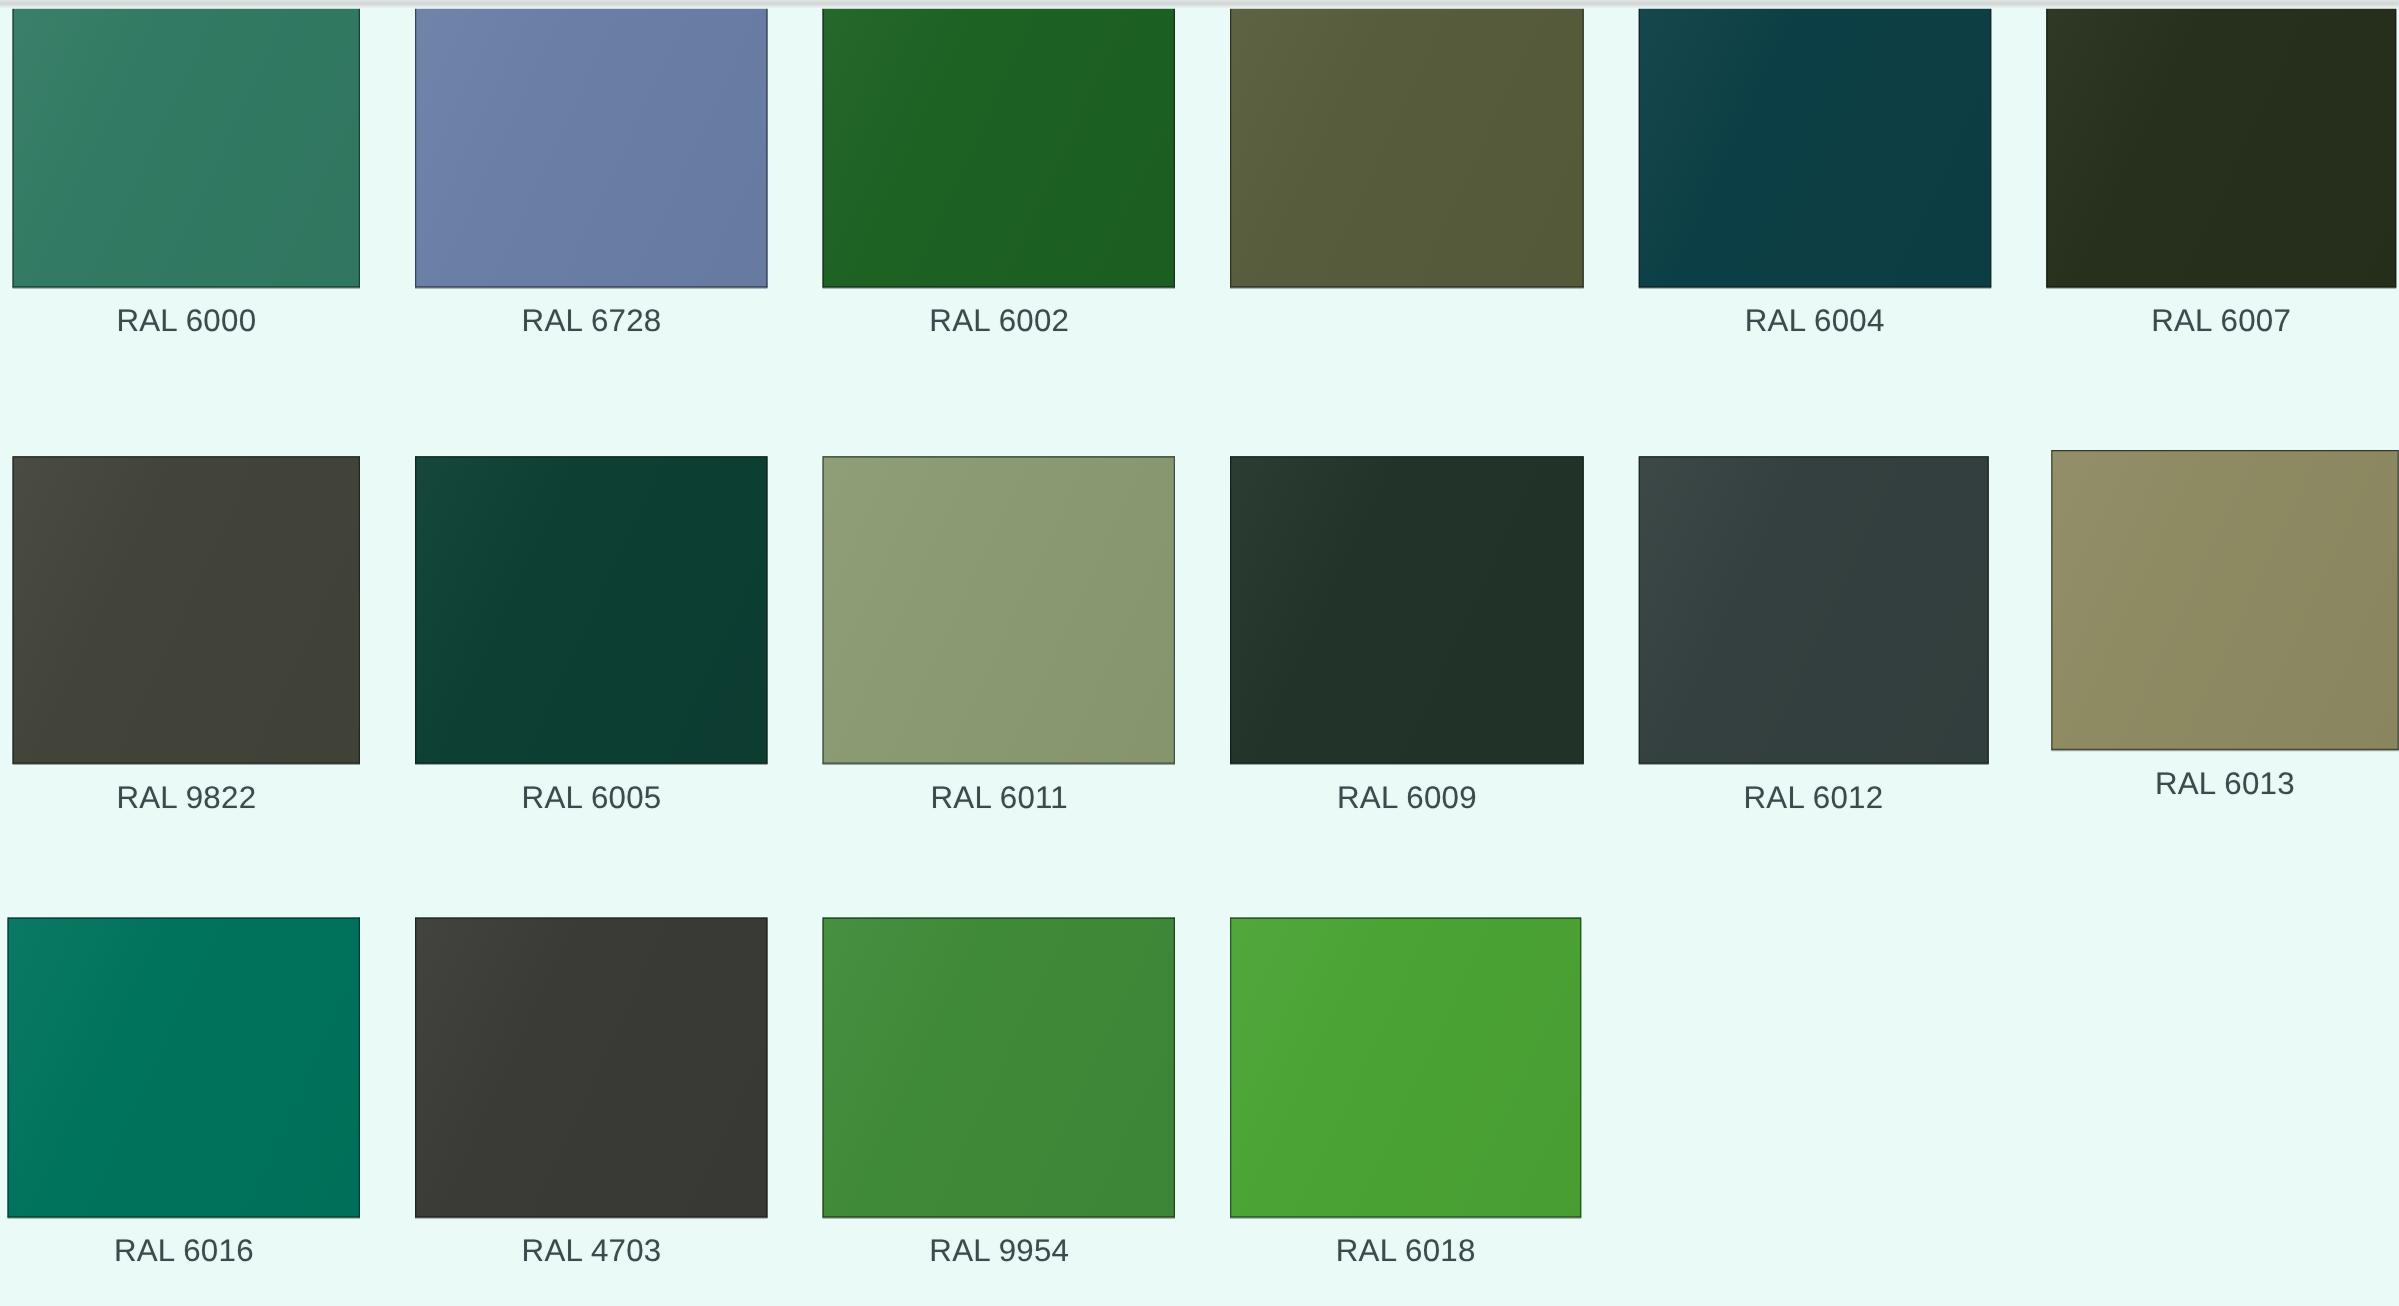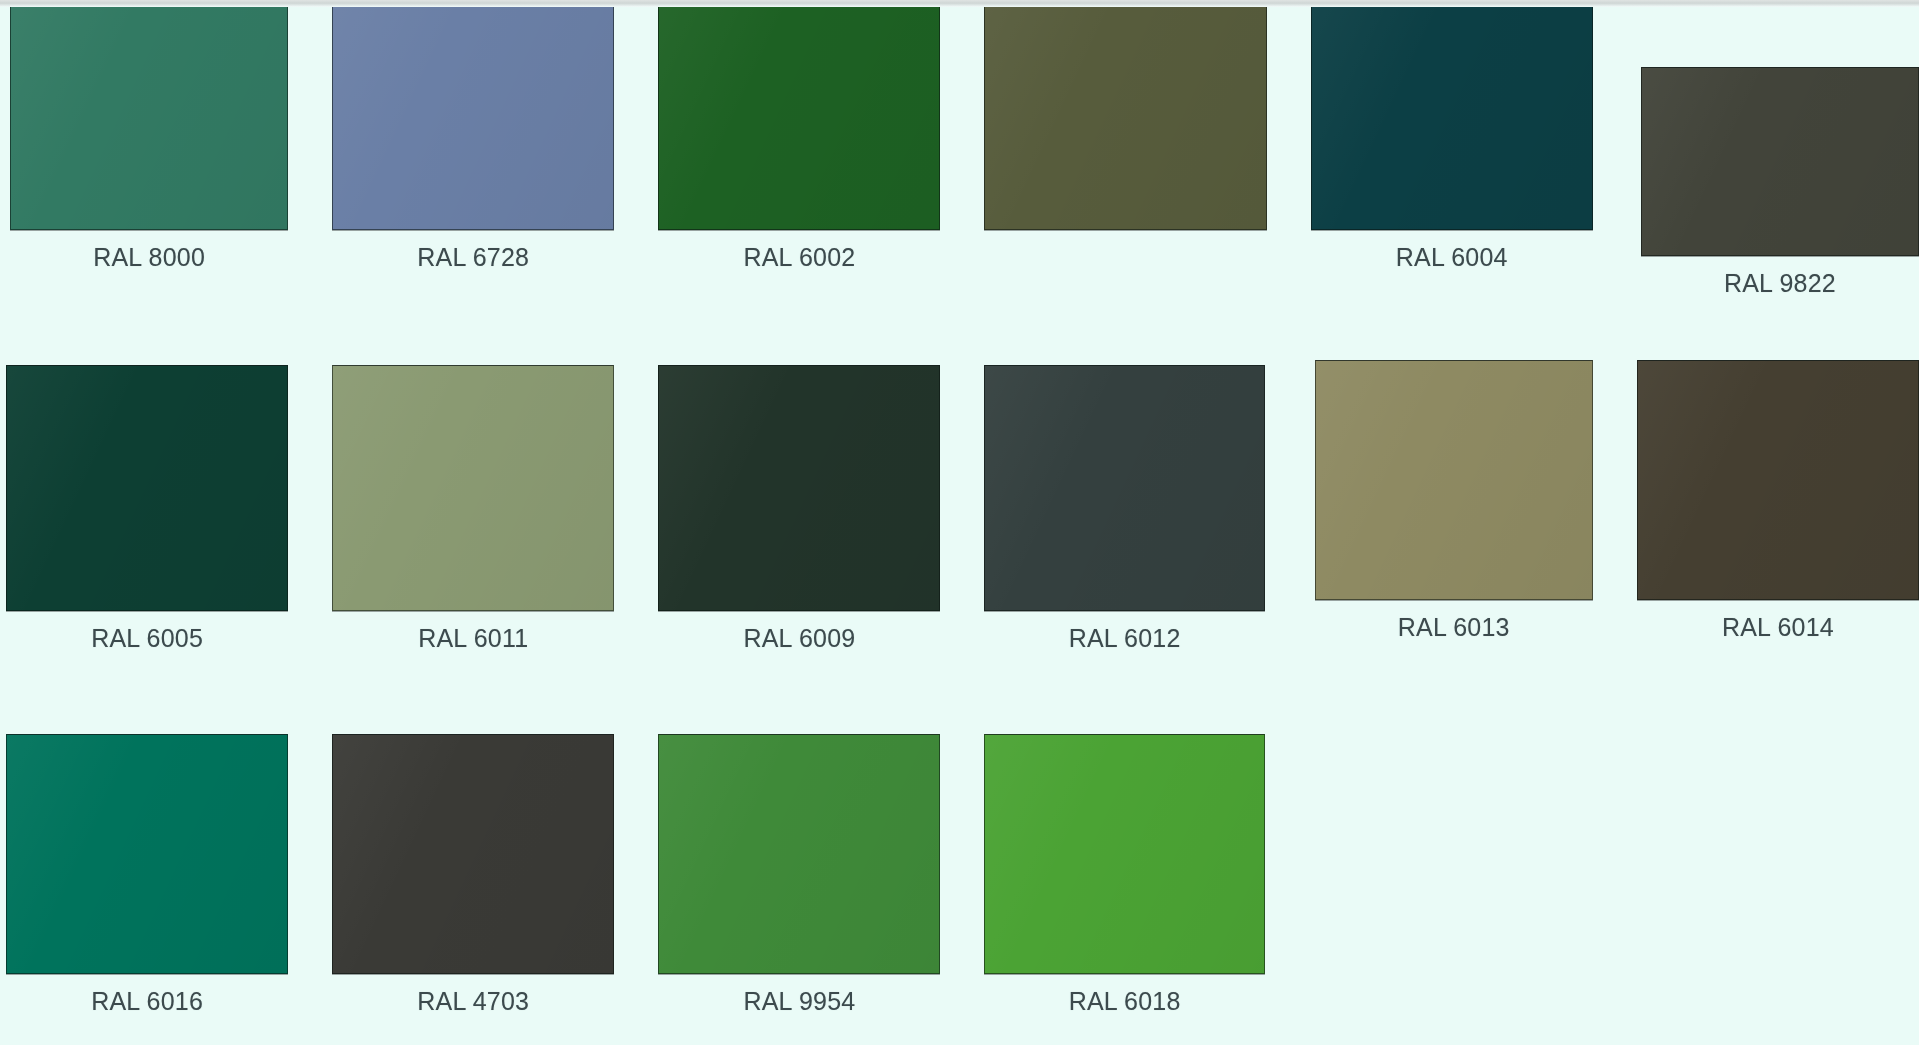--- a/index.html
+++ b/index.html
@@ -87,36 +87,40 @@
   .col6 { margin-right: 2px; }
 </style>
 </head>
 <body>
 
 <div id="top-edge-strip"></div>
 
 <div id="palette-grid">
     <div class="swatch-cell row1 col1">
       <div class="chip" style="background-color: rgb(50, 122, 99);"></div>
-      <div class="chip-label">RAL 8000</div>
+      <div class="chip-label">RAL 6000</div>
     </div>
     <div class="swatch-cell row1 col2">
       <div class="chip" style="background-color: rgb(106, 127, 166);"></div>
       <div class="chip-label">RAL 6728</div>
     </div>
     <div class="swatch-cell row1 col3">
       <div class="chip" style="background-color: rgb(29, 97, 35);"></div>
       <div class="chip-label">RAL 6002</div>
     </div>
     <div class="swatch-cell row1 col4">
       <div class="chip" style="background-color: rgb(87, 92, 60);"></div>
     </div>
     <div class="swatch-cell row1 col5">
       <div class="chip" style="background-color: rgb(12, 63, 69);"></div>
       <div class="chip-label">RAL 6004</div>
+    </div>
+    <div class="swatch-cell row1 col6">
+      <div class="chip" style="background-color: rgb(38, 48, 28);"></div>
+      <div class="chip-label">RAL 6007</div>
     </div>
     <div class="swatch-cell row2 col1">
       <div class="chip" style="background-color: rgb(66, 68, 58);"></div>
       <div class="chip-label">RAL 9822</div>
     </div>
     <div class="swatch-cell row2 col2">
       <div class="chip" style="background-color: rgb(13, 63, 51);"></div>
       <div class="chip-label">RAL 6005</div>
     </div>
     <div class="swatch-cell row2 col3">
@@ -128,24 +132,20 @@
       <div class="chip-label">RAL 6009</div>
     </div>
     <div class="swatch-cell row2 col6">
       <div class="chip" style="background-color: rgb(52, 64, 63);"></div>
       <div class="chip-label">RAL 6012</div>
     </div>
     <div class="swatch-cell row3 col1">
       <div class="chip" style="background-color: rgb(142, 138, 98);"></div>
       <div class="chip-label">RAL 6013</div>
     </div>
-    <div class="swatch-cell row3 col2">
-      <div class="chip" style="background-color: rgb(69, 63, 49);"></div>
-      <div class="chip-label">RAL 6014</div>
-    </div>
     <div class="swatch-cell row3 col3">
       <div class="chip" style="background-color: rgb(0, 115, 92);"></div>
       <div class="chip-label">RAL 6016</div>
     </div>
     <div class="swatch-cell row3 col4">
       <div class="chip" style="background-color: rgb(58, 58, 54);"></div>
       <div class="chip-label">RAL 4703</div>
     </div>
     <div class="swatch-cell row3 col5">
       <div class="chip" style="background-color: rgb(63, 138, 57);"></div>

